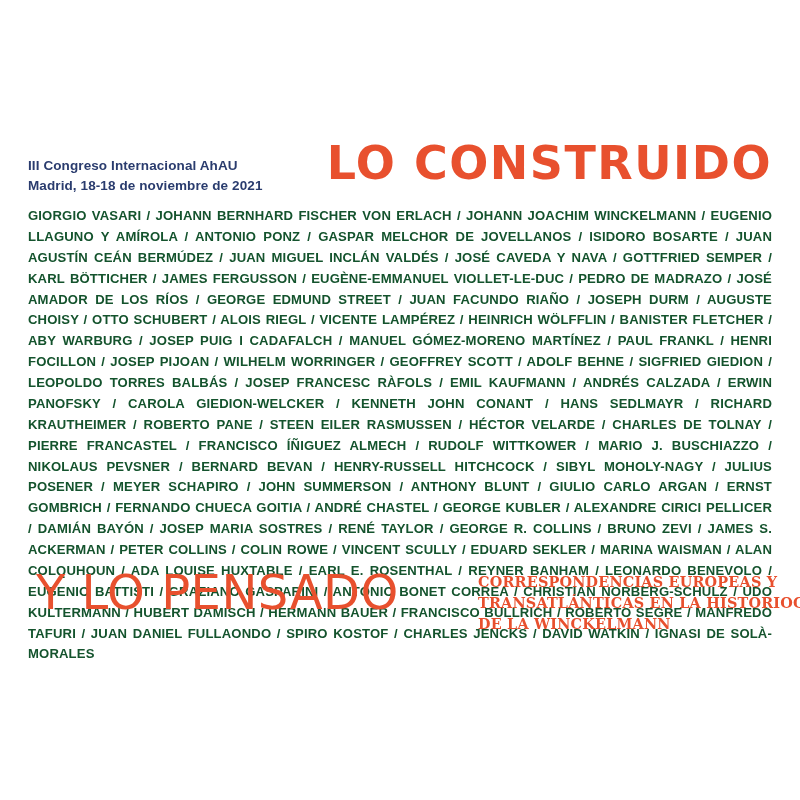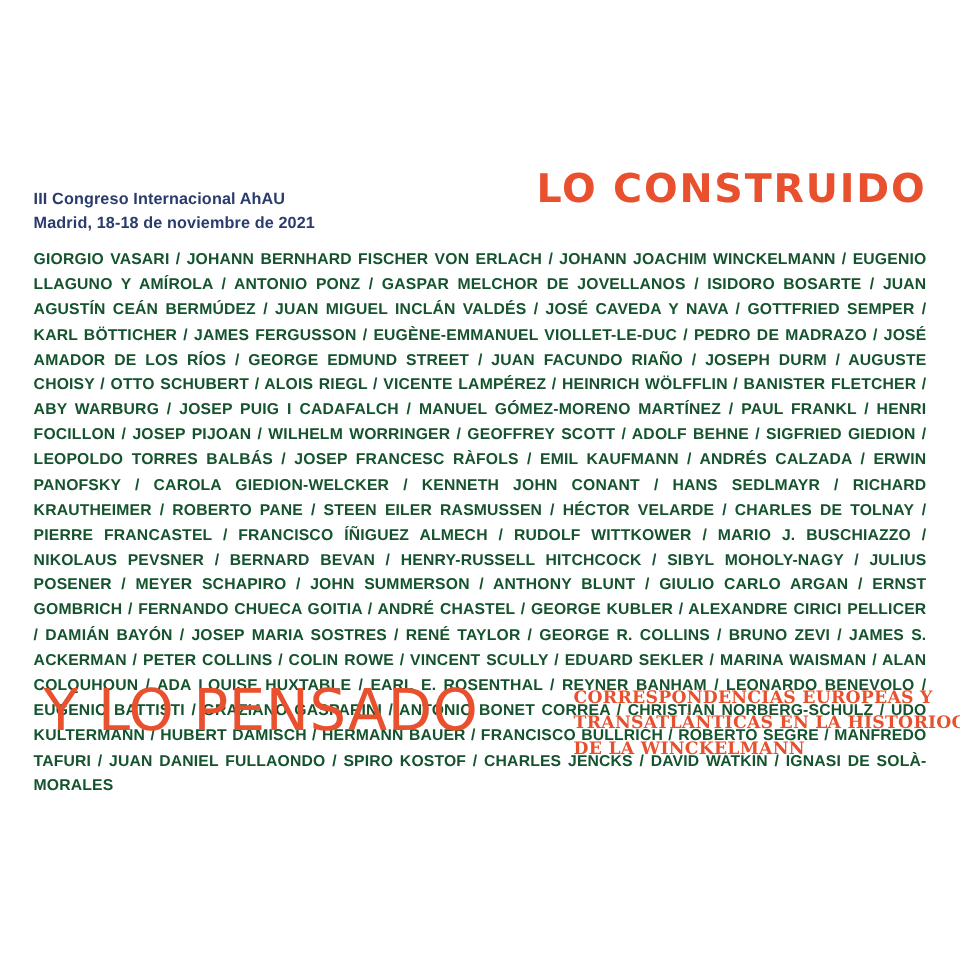--- a/index.html
+++ b/index.html
@@ -40,21 +40,21 @@
   .congress-block div {
     white-space: nowrap;
   }
   .title-main {
     position: absolute;
     right: 0;
     top: -12px;
     color: #e8502e;
     font-family: "DejaVu Sans", sans-serif;
     font-weight: 700;
-    font-size: 33px;
+    font-size: 46px;
     letter-spacing: 1.5px;
     line-height: 1;
     text-align: right;
     white-space: nowrap;
   }
   .names {
     position: absolute;
     top: 206px;
     left: 28px;
     width: 744px;

